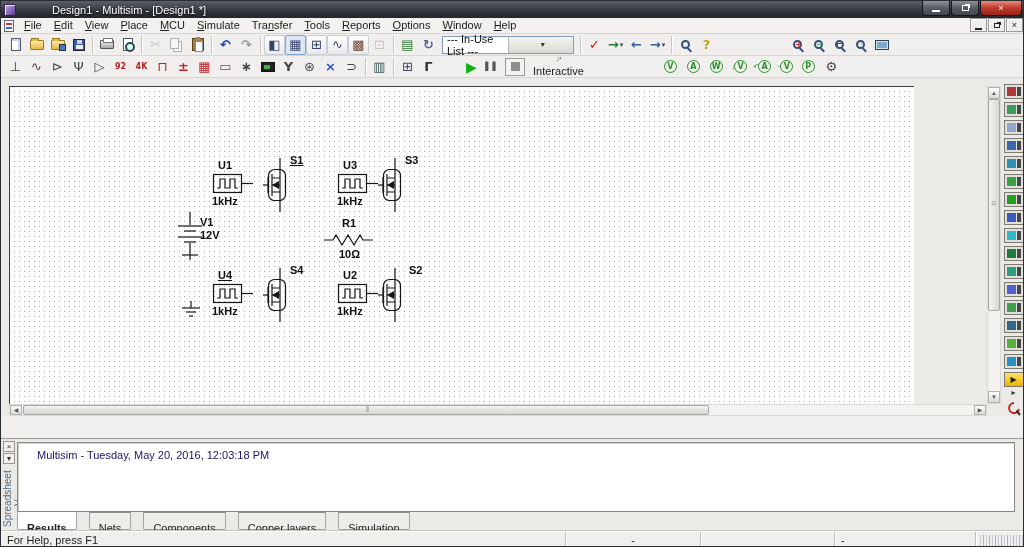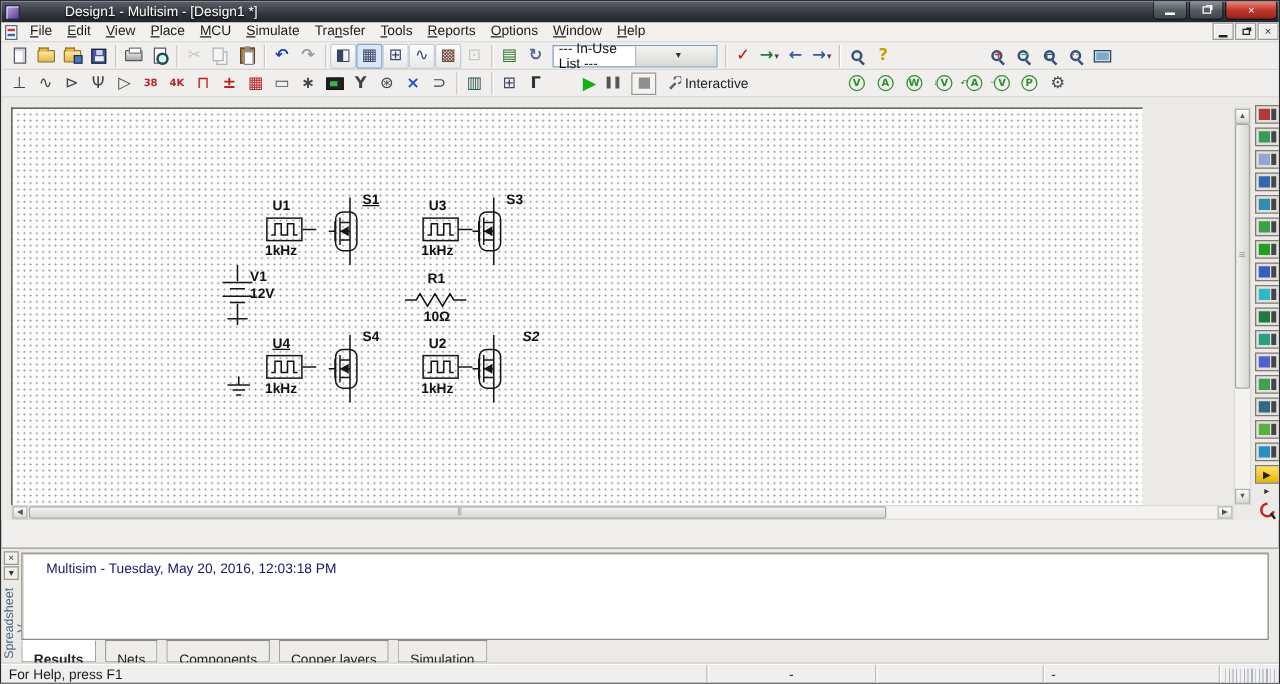--- a/index.html
+++ b/index.html
@@ -76,21 +76,21 @@
   .ic-monitor-dark::before{content:"";position:absolute;left:2px;top:2px;width:6px;height:4px;background:#3fb24d;}
   
   #inuse-combo{width:132px;height:18px;background:#fff;border:1px solid #7f9db9;display:flex;align-items:center;margin:0 3px;position:relative;}
   #inuse-combo span{padding-left:4px;flex:1;color:#111;}
   #inuse-combo .dd{width:15px;height:16px;background:linear-gradient(#f4f4f2,#d8d8d4);border-left:1px solid #b8b8b2;
     display:flex;align-items:center;justify-content:center;font-size:7px;color:#333;}
   
   #sim-group{display:flex;align-items:center;margin-left:22px;}
   .stop-box{width:20px;height:18px;border:1px solid #9a9a94;background:#f4f3f1;display:flex;align-items:center;justify-content:center;margin:0 2px;}
   .stop-sq{width:9px;height:9px;background:#8f8f8f;}
-  #interactive-btn{display:flex;align-items:center;gap:3px;padding:0 6px;height:20px;}
+  #interactive-btn{display:flex;align-items:center;gap:3px;padding:0 6px;height:20px;flex-direction:column;}
   
   #probe-group{display:flex;align-items:center;margin-left:70px;gap:2px;}
   .probe{width:13px;height:13px;border:1px solid #2e8f2e;border-radius:50%;color:#2e8f2e;
     font:bold 8px/12px "DejaVu Sans";text-align:center;}
   .probe-pre{font-size:7px;color:#2e8f2e;margin-right:-1px;}
   
   #workspace{position:absolute;left:0;top:77px;width:1024px;height:338px;background:#eceae6;}
   #sheet{position:absolute;left:8px;top:8px;width:905px;height:318px;background:#fdfdfd;
     border-top:1px solid #3c3c3c;border-left:1px solid #3c3c3c;
     background-image:radial-gradient(circle,#a8a8a8 0.7px,transparent 0.9px);background-size:5px 5px;background-position:2px 2px;text-align:center;}
@@ -132,21 +132,21 @@
   
   #spreadsheet{position:absolute;left:0;top:437px;width:1024px;height:93px;background:#eceae6;border-top:1px solid #999;}
   #ss-strip{position:absolute;left:1px;top:2px;width:14px;height:88px;}
   .strip-btn{width:12px;height:11px;border:1px solid #9a978f;background:#f1f0ed;font-size:8px;line-height:9px;text-align:center;color:#333;margin:0 0 1px 1px;}
   #ss-title{position:absolute;left:0;top:28px;width:14px;height:60px;writing-mode:vertical-rl;transform:rotate(180deg);
     font-size:10px;color:#4a6a80;text-align:center;}
   #ss-content{position:absolute;left:16px;top:3px;right:10px;bottom:19px;background:#fff;
     border:1px solid #8a877f;box-shadow:inset 1px 1px 0 #d5d2cc;}
   #ss-msg{margin:6px 0 0 19px;color:#16166b;}
   #ss-tabs{position:absolute;left:16px;bottom:1px;display:flex;align-items:flex-end;}
-  .ss-tab{height:15px;line-height:14px;padding:8px 9px;border:1px solid #a3a3a3;background:#efede9;margin-right:7px;
+  .ss-tab{height:15px;line-height:14px;padding:8px 9px;border:1px solid #a3a3a3;background:#efede9;margin-right:12px;
     border-radius:0 0 2px 2px;border-top:1px solid #8f8c86;color:#222;}
   .ss-tab.active{height:17px;background:#fff;border-top-color:#fff;font-weight:bold;}
   
   #statusbar{position:absolute;left:0;top:530px;width:1024px;height:17px;background:#f0efed;
     border-top:1px solid #fff;box-shadow:0 -1px 0 #c9c6c0;display:flex;align-items:center;text-align:right;}
   .sb-field{height:100%;display:flex;align-items:center;border-right:1px solid #c2bfb9;box-shadow:1px 0 0 #fff;padding:0 6px;}
   #sb-help{width:565px;flex:none;}
   #sb-f1{width:135px;justify-content:center;}
   #sb-f2{width:134px;}
   #sb-f3{width:141px;}
@@ -320,21 +320,21 @@
         <span class="tbtn">
           <b style="color: rgb(68, 68, 68); font-weight: 400;">⊳</b>
         </span>
         <span class="tbtn">
           <b style="color: rgb(68, 68, 68); font-weight: 400;">Ψ</b>
         </span>
         <span class="tbtn">
           <b style="color: rgb(68, 68, 68); font-weight: 400;">▷</b>
         </span>
         <span class="tbtn">
-          <b style="color: rgb(187, 34, 34); font-size: 8px; font-weight: 700;">38</b>
+          <b style="color: rgb(187, 34, 34); font-size: 8px; font-weight: 700;">92</b>
         </span>
         <span class="tbtn">
           <b style="color: rgb(187, 34, 34); font-size: 8px; font-weight: 700;">4K</b>
         </span>
         <span class="tbtn">
           <b style="color: rgb(187, 34, 34); font-weight: 400;">⊓</b>
         </span>
         <span class="tbtn">
           <b style="color: rgb(187, 34, 34); font-weight: 700;">±</b>
         </span>
@@ -522,21 +522,21 @@
         <span class="cref" style="left:6px;top:0;">U2</span>
         <svg class="csvg" style="left:0;top:14px;" width="44" height="22" viewBox="0 0 44 22">
           <rect x="1.5" y="1.5" width="28" height="18"></rect>
           <path d="M5 15 H8 V6 H13 V15 H18 V6 H23 V15 H26"></path>
           <path d="M30 10.5 H41"></path>
         </svg>
         <span class="cval" style="left:0;top:36px;">1kHz</span>
       </div>
 
       <div class="comp" style="left:359px;top:180px;">
-        <span class="cref" style="left:49px;top:-3px;font-style:italic;">S2</span>
+        <span class="cref" style="left:40px;top:-3px;">S2</span>
         <svg class="csvg" style="left:0;top:0;" width="40" height="56" viewBox="0 0 40 56">
           <path d="M9 28 H14"></path>
             <path d="M14 20 V36"></path>
           <rect x="14.5" y="12.5" width="17" height="31" rx="6"></rect>
           <path d="M18 17 V39"></path>
           <path d="M18 21 H26 M18 28 H26 M18 35 H26"></path>
           <path d="M26 1 V55"></path>
           <polygon class="f" points="18,28 25,24 25,32"></polygon>
         </svg>
       </div>

